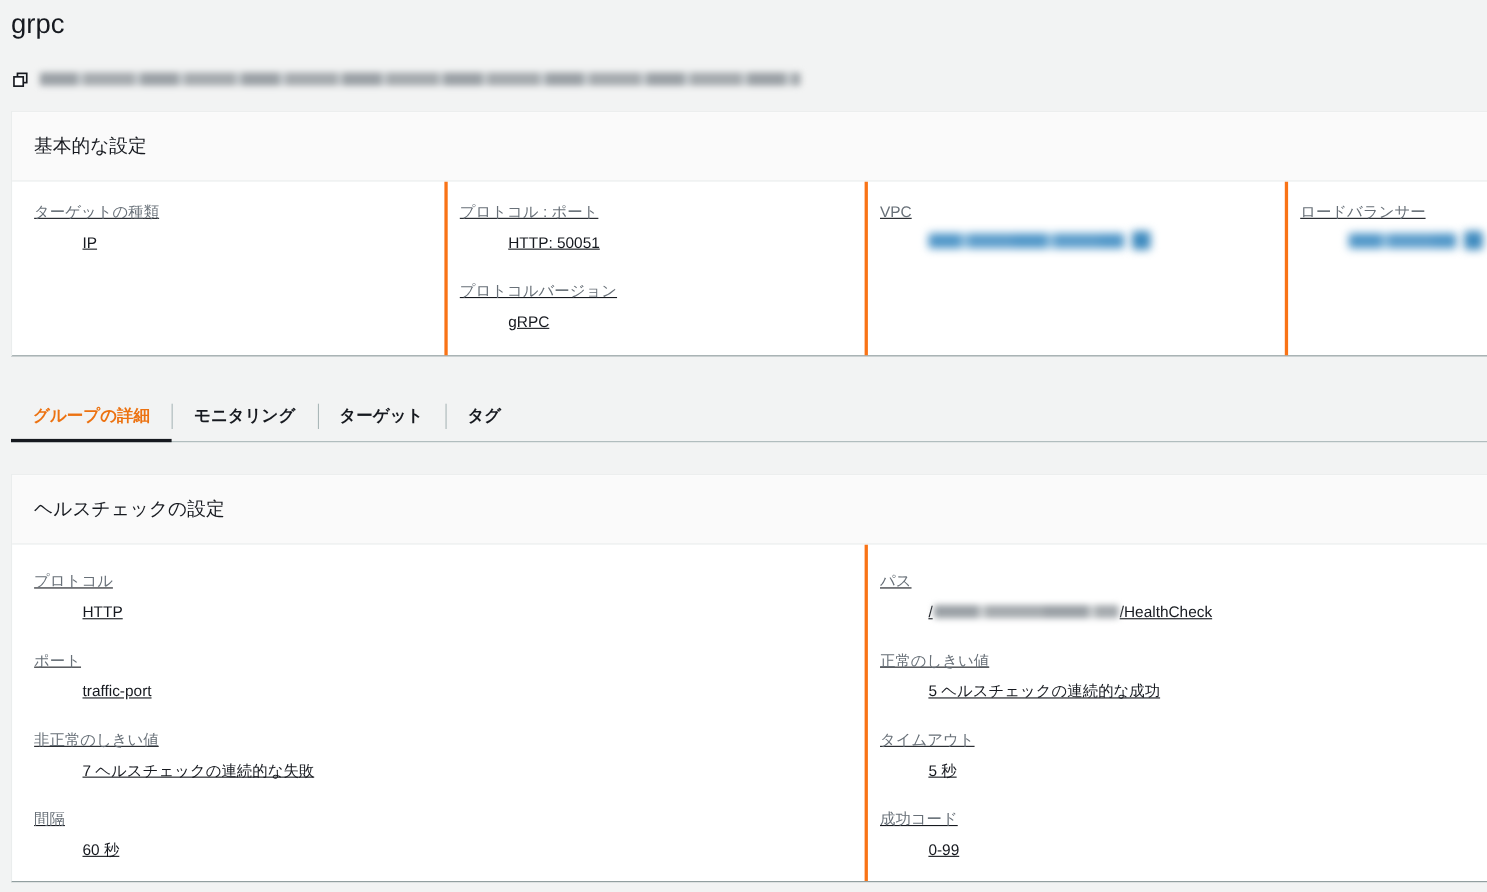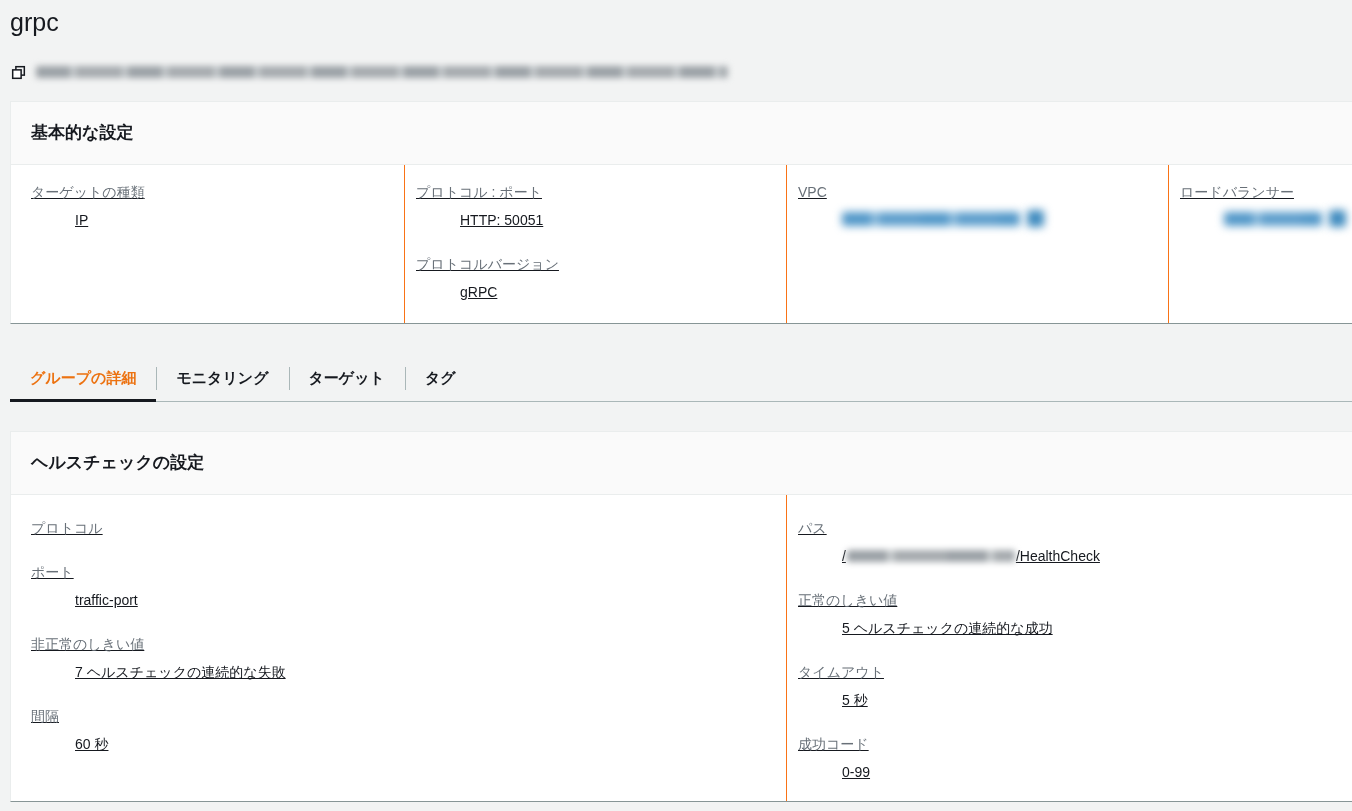--- a/index.html
+++ b/index.html
@@ -59,21 +59,21 @@
   .card-basic { margin-top: 21px; }
   .card-health { margin-top: 29px; }
   .card-header {
     background: #fafafa;
     border-bottom: 1px solid #eaeded;
     padding: 20px;
   }
   .card-header h2 {
     margin: 0;
     font-size: 17px;
-    font-weight: 700;
+    font-weight: 400;
     line-height: 22px;
     color: #16191f;
   }
   .card-body {
     display: grid;
     box-sizing: border-box;
     overflow: hidden;
   }
   .body-basic {
     grid-template-columns: 393px 382px 382px 1fr;
@@ -81,21 +81,21 @@
   }
   .body-health {
     grid-template-columns: 775px 1fr;
     height: 306px;
   }
   .col {
     padding: 17px 20px 0 20px;
     box-sizing: border-box;
   }
   .col + .col {
-    border-left: 1px solid #f97316;
+    border-left: 3px solid #f97316;
     padding-left: 11px;
   }
   .body-health .col { padding-top: 23px; }
   .field { margin-bottom: 24px; text-decoration: underline; }
   .field-label {
     font-size: 14px;
     line-height: 20px;
     color: #687078;
     margin-bottom: 8px;
   }
@@ -246,20 +246,21 @@
   </div>
 
   <div class="card card-health">
     <div class="card-header">
       <h2>ヘルスチェックの設定</h2>
     </div>
     <div class="card-body body-health">
       <div class="col">
         <div class="field">
           <div class="field-label">プロトコル</div>
+          <div class="field-value">HTTP</div>
         </div>
         <div class="field">
           <div class="field-label">ポート</div>
           <div class="field-value">traffic-port</div>
         </div>
         <div class="field">
           <div class="field-label">非正常のしきい値</div>
           <div class="field-value">7 ヘルスチェックの連続的な失敗</div>
         </div>
         <div class="field">

